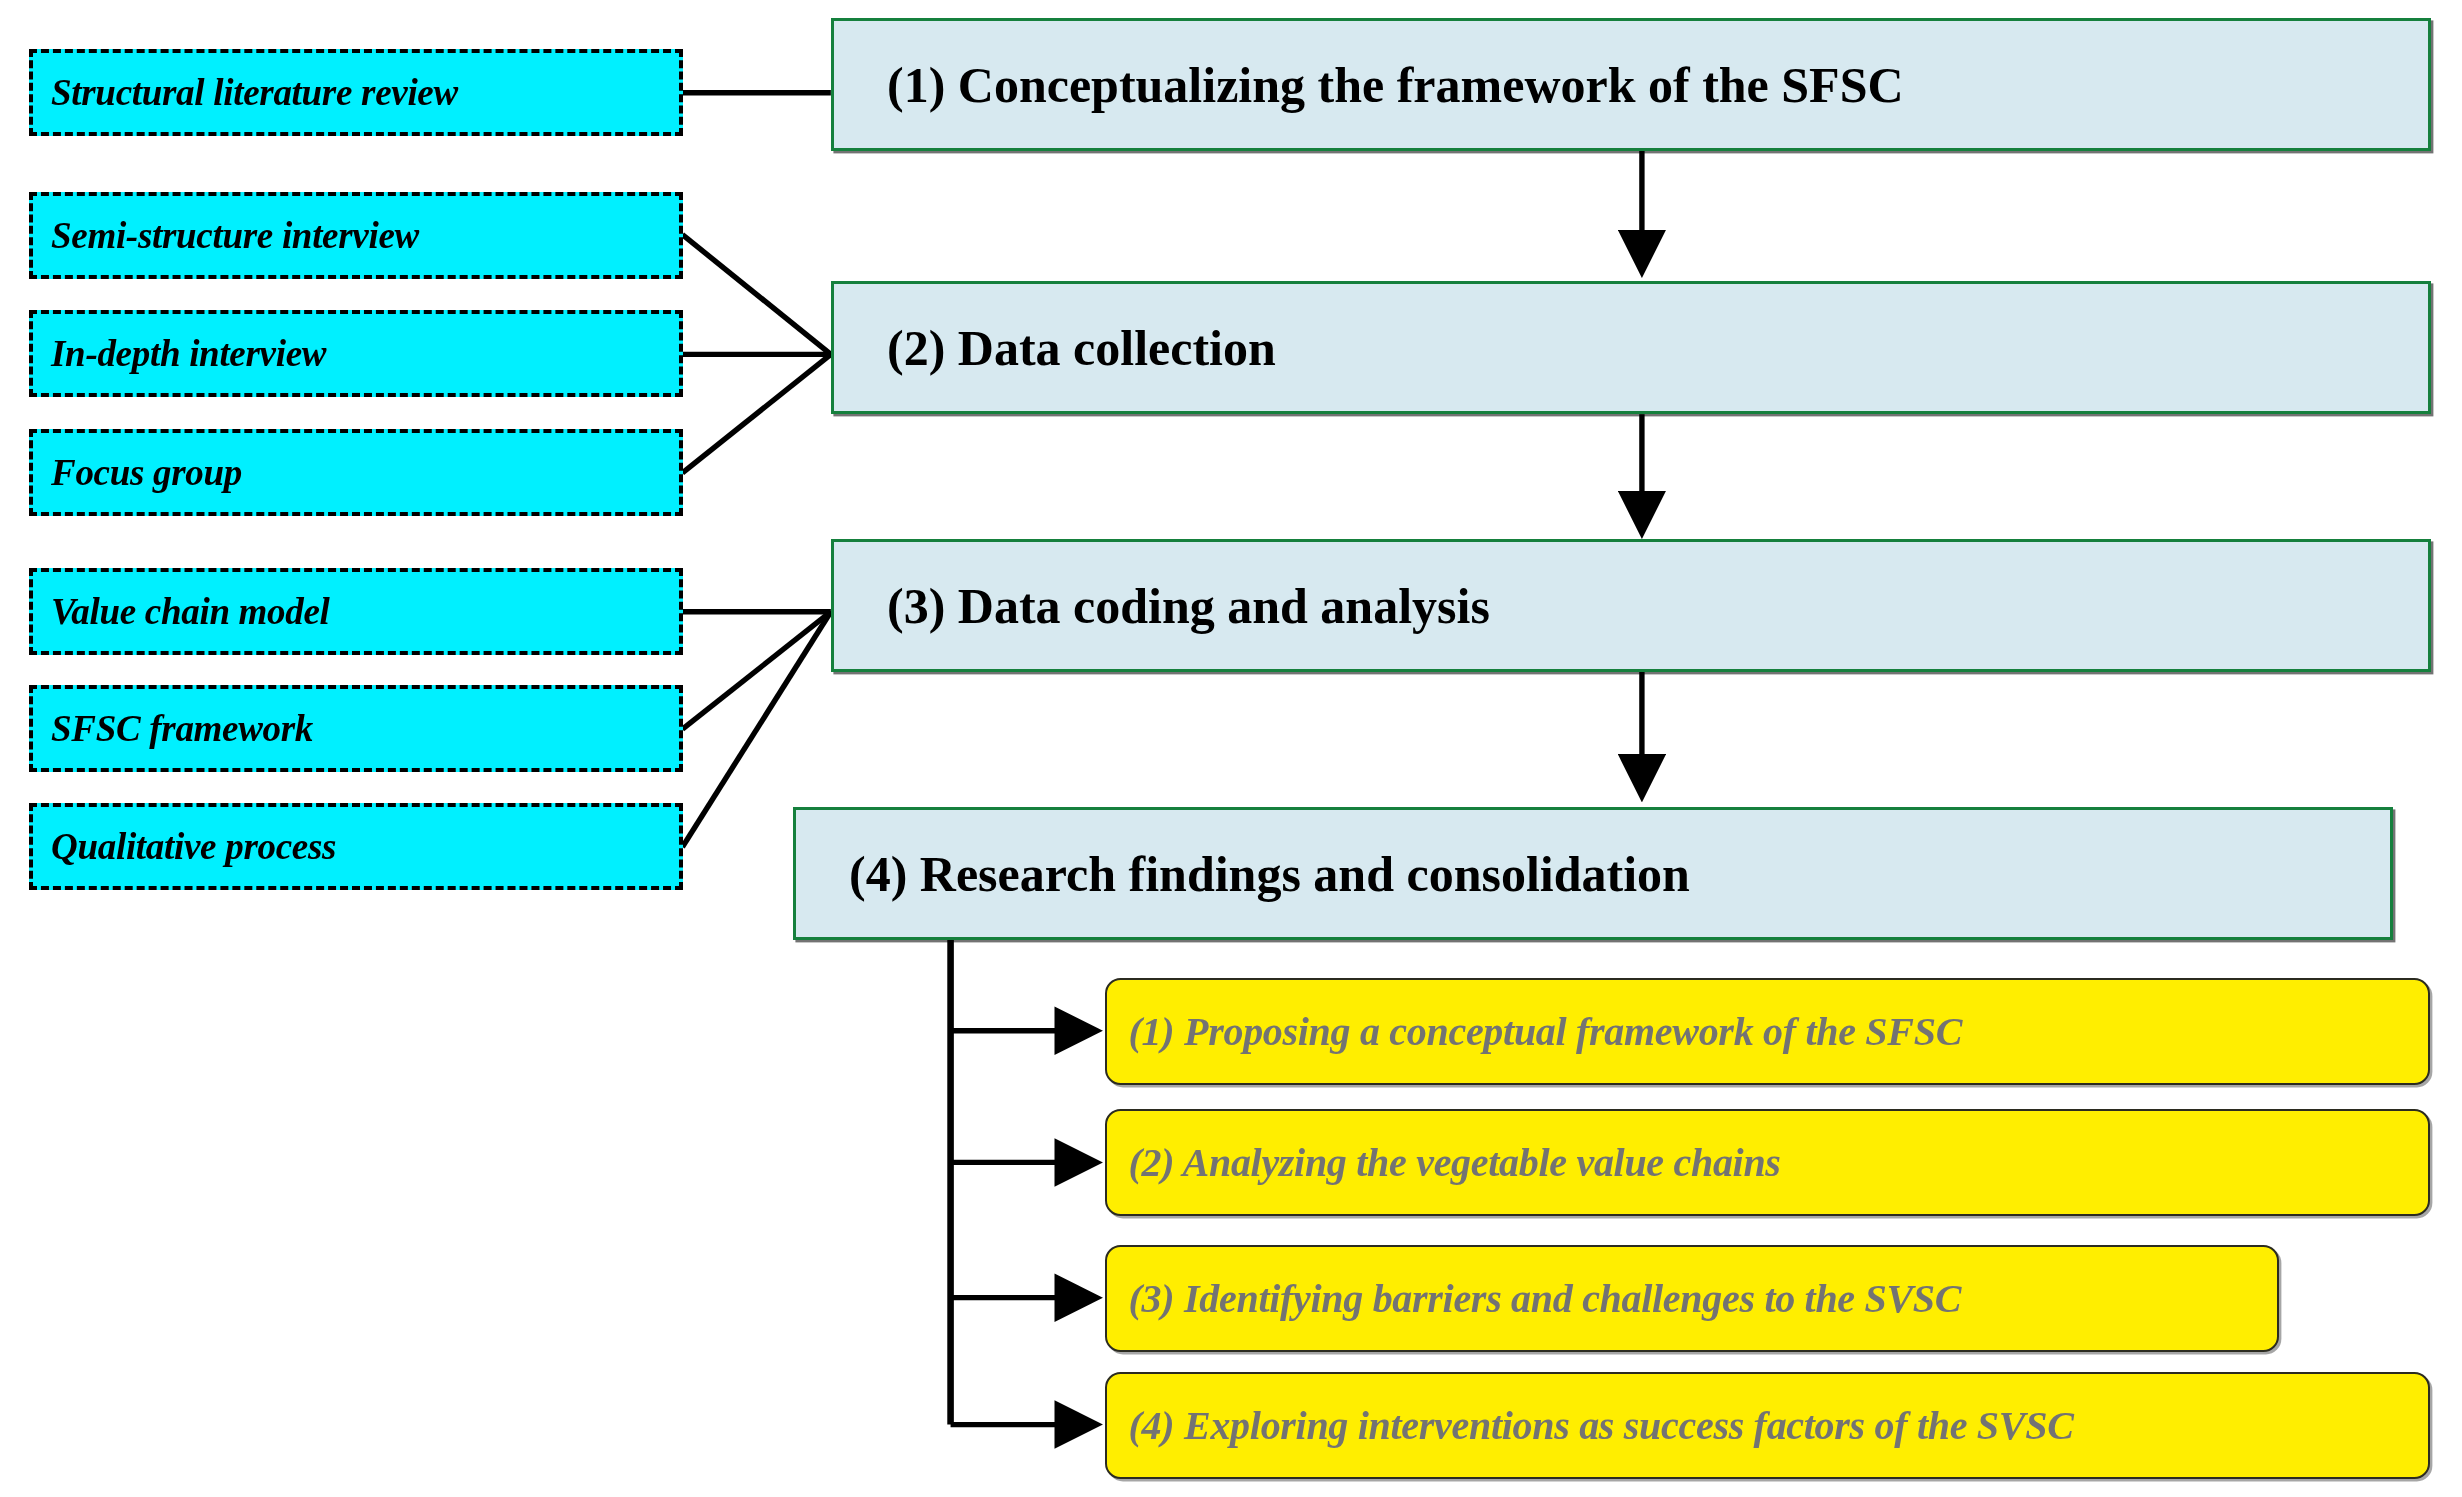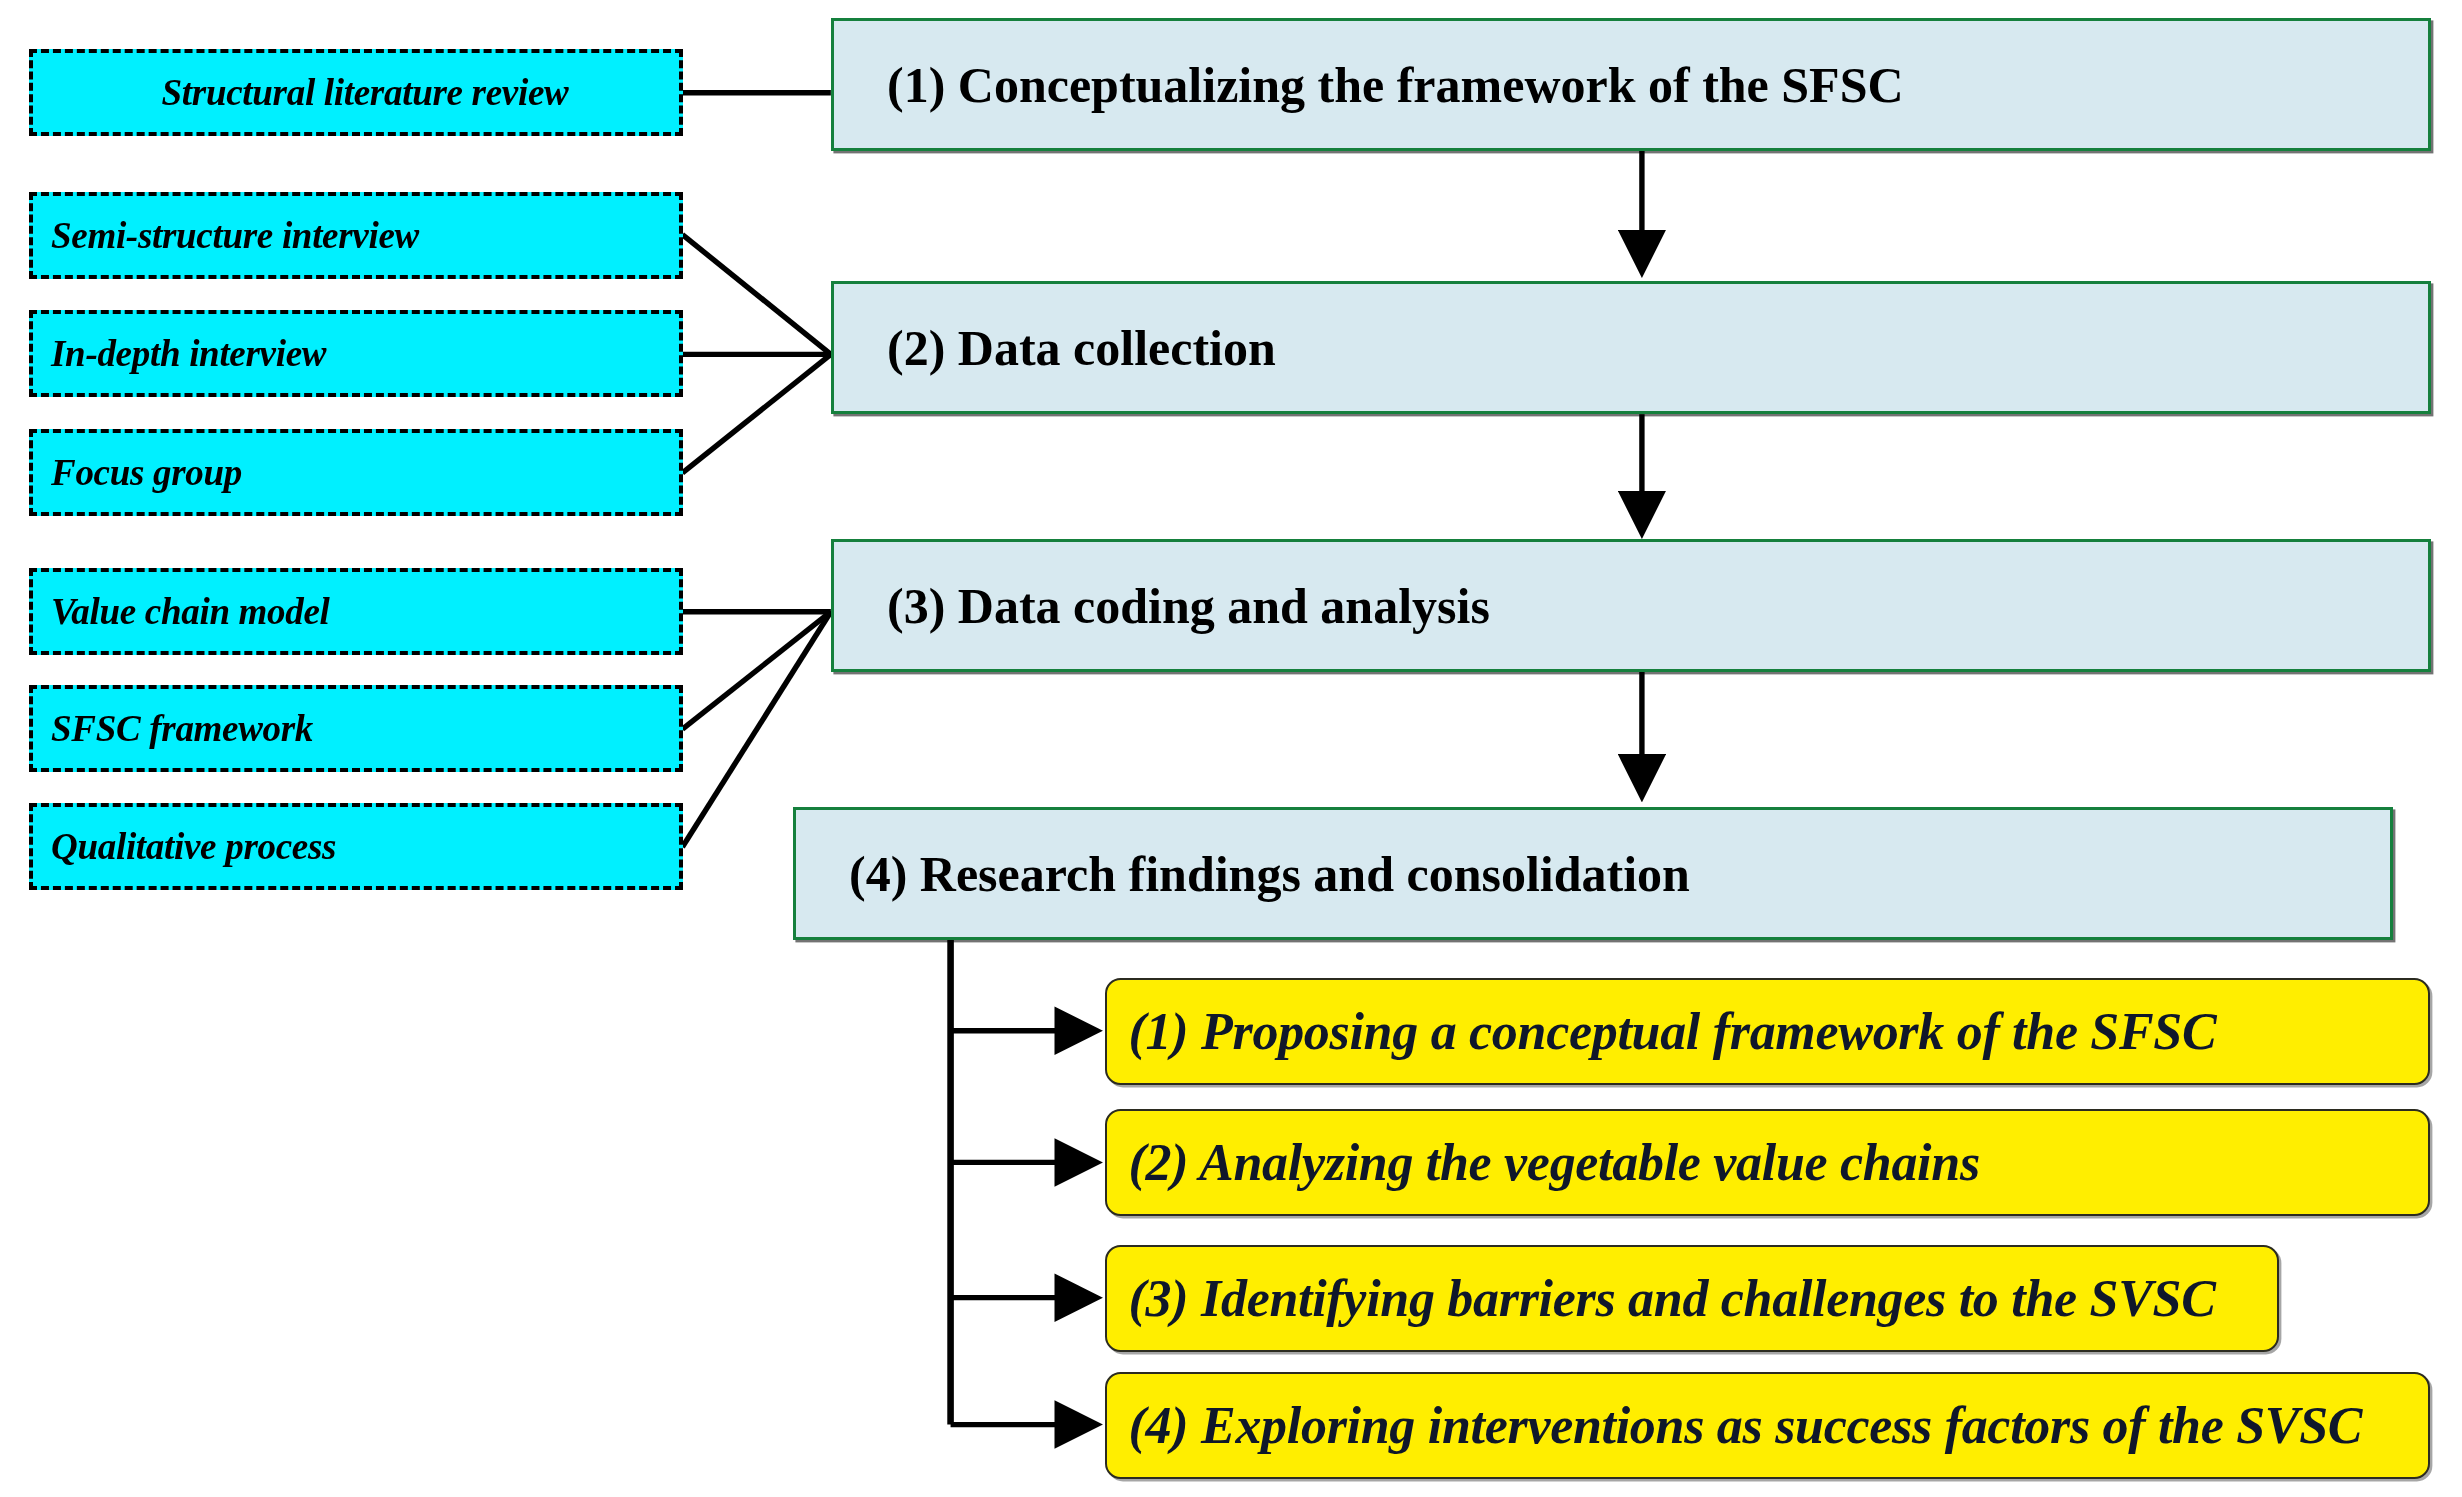--- a/index.html
+++ b/index.html
@@ -65,23 +65,23 @@
   .outcome-node {
     background: #ffee00;
     border: 2.4px solid #2b2b20;
     border-radius: 15.6px;
     padding-left: 21.6px;
     box-shadow: 2.4px 2.4px 0 rgba(0,0,0,0.35);
   }
   .outcome-label {
     font-weight: bold;
     font-style: italic;
-    font-size: 52px;
+    font-size: 40px;
     line-height: 1;
-    color: #0f172a;
+    color: #737373;
     white-space: nowrap;
     letter-spacing: -0.3px;
   }
 </style>
 </head>
 <body>
 
 <div id="diagram-root">
 
   <svg id="edge-layer" viewBox="0 0 4113 2501">
@@ -108,21 +108,21 @@
     <line x1="2743" y1="1122" x2="2743" y2="1328" stroke="#000000" stroke-width="9" marker-end="url(#arrow-solid)"></line>
 
     <line x1="1588" y1="1570" x2="1588" y2="2380" stroke="#000000" stroke-width="11"></line>
 
     <line x1="1588" y1="1722" x2="1830" y2="1722" stroke="#000000" stroke-width="9" marker-end="url(#arrow-solid)"></line>
     <line x1="1588" y1="1942" x2="1830" y2="1942" stroke="#000000" stroke-width="9" marker-end="url(#arrow-solid)"></line>
     <line x1="1588" y1="2168" x2="1830" y2="2168" stroke="#000000" stroke-width="9" marker-end="url(#arrow-solid)"></line>
     <line x1="1588" y1="2380" x2="1830" y2="2380" stroke="#000000" stroke-width="9" marker-end="url(#arrow-solid)"></line>
   </svg>
 
-  <div class="node source-node" style="left:29px; top:49px; width:654px; height:87px;justify-content:center;">
+  <div class="node source-node" style="left:29px; top:49px; width:654px; height:87px;">
     <span class="source-label">Structural literature review</span>
   </div>
 
   <div class="node source-node" style="left:29px; top:192px; width:654px; height:87px;">
     <span class="source-label">Semi-structure interview</span>
   </div>
 
   <div class="node source-node" style="left:29px; top:310px; width:654px; height:87px;">
     <span class="source-label">In-depth interview</span>
   </div>

